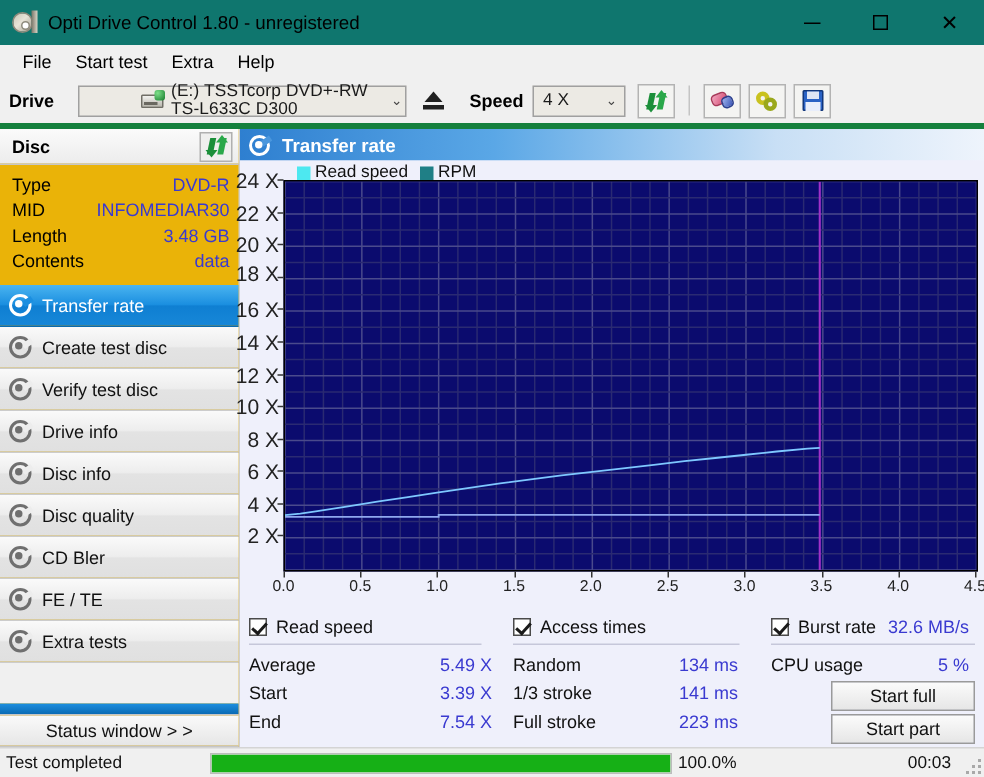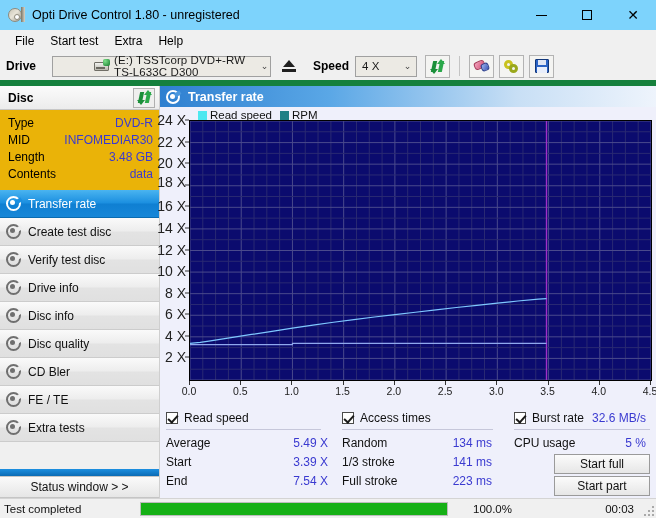--- a/index.html
+++ b/index.html
@@ -15,21 +15,21 @@
     position: relative;
     width: 656px; height: 518px;
     background: #f0f0f0;
     display: flex;
     flex-direction: column;
   }
 
   
   .titlebar {
     height: 30px;
-    background: #7dd3fc;
+    background: #0f766e;
     display: flex;
     align-items: center;
     flex: 0 0 30px;
   }
   .titlebar .app-icon {
     width: 16px; height: 16px;
     margin: 0 8px 0 8px;
     position: relative;
     flex: 0 0 16px;
   }
@@ -84,21 +84,21 @@
   }
 
   
   .drivebar {
     height: 34px;
     background: #f0f0f0;
     display: flex;
     align-items: center;
     padding: 0 6px;
     flex: 0 0 34px;
-    border-bottom: 6px solid #15803d;
+    border-bottom: 4px solid #15803d;
   }
   .lbl-bold { font-weight: bold; font-size: 12px; color:#000; }
   .combo {
     height: 21px;
     background: #eceae4;
     border: 1px solid #a0a0a0;
     display: flex; align-items: center;
     padding: 0 0 0 3px;
     font-size: 11.5px;
     color: #1a1a1a;
@@ -398,21 +398,21 @@
     border-top:1px solid #d4d4d4;
     font-size:11.5px; color:#111;
   }
   .sb-text { width: 140px; padding-left:4px; }
   .sb-progress {
     width: 308px; height:14px;
     border:1px solid #bcbcbc; background:#ffffff;
     position:relative; overflow:hidden;
   }
   .sb-progress .fill { position:absolute;left:0;top:0;bottom:0; background:#16b016; }
-  .sb-pct { width: 64px; padding-left:4px;text-align:right; }
+  .sb-pct { width: 64px; padding-left:4px; }
   .sb-time { margin-left:auto; padding-right:22px; }
   .grip {
     position:absolute; right:2px; bottom:2px; width:12px;height:12px;
   }
   .grip i {
     position:absolute;width:2px;height:2px;background:#a9a9a9;
   }
 </style>
 </head>
 <body>

